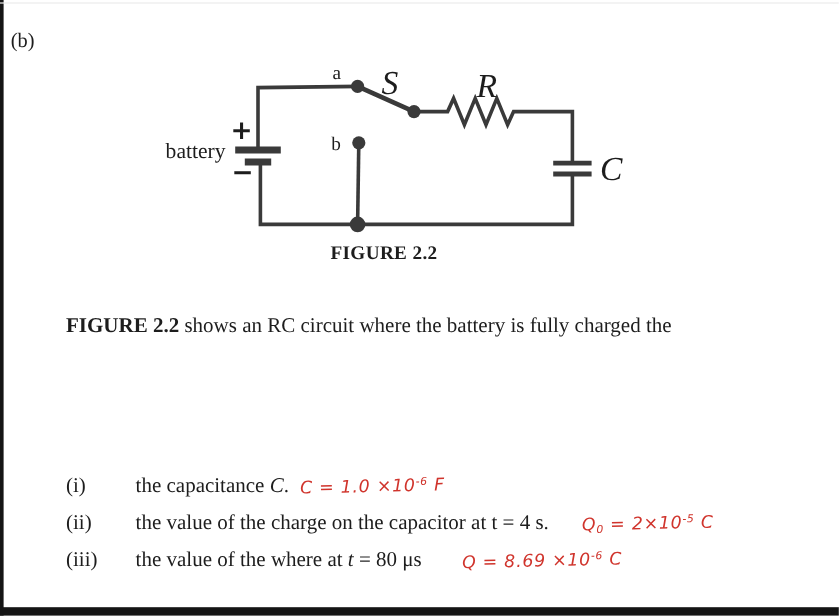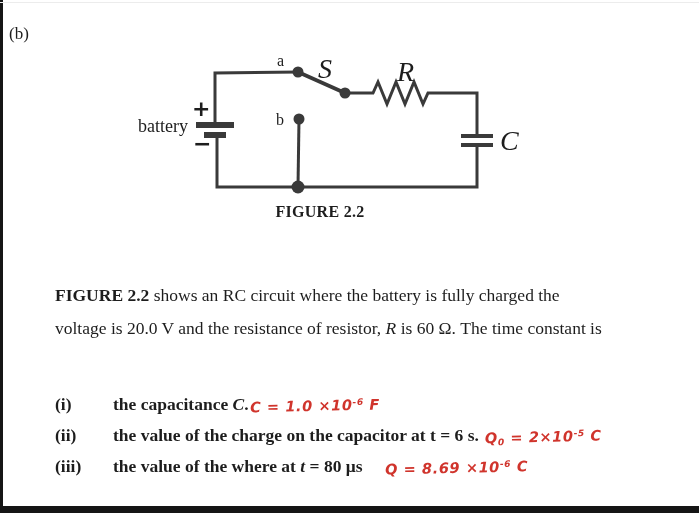--- a/index.html
+++ b/index.html
@@ -31,30 +31,30 @@
   .svg-label.name { font-size:18px; }
 
   .figure-caption {
     position:absolute; left:230px; top:203px; width:180px;
     text-align:center; font-weight:bold; font-size:16px; letter-spacing:0.3px;
   }
 
   
   .problem-text {
     position:absolute; left:55px; top:255px; width:605px;
-    font-size:17.5px; line-height:33px;margin-top:24px;
+    font-size:17.5px; line-height:33px;
   }
   .run.b { font-weight:bold; }
   .run.i { font-style:italic; }
   .run.sup { font-size:0.62em; vertical-align:0.55em; }
   .run.sub { font-size:0.62em; vertical-align:-0.25em; }
 
   
   .questions { position:absolute; left:55px; top:389px; width:620px; font-size:17.5px; }
-  .q-row { position:relative; height:31px; line-height:31px; white-space:nowrap;font-weight:bold; }
+  .q-row { position:relative; height:31px; line-height:31px; white-space:nowrap; }
   .q-num { display:inline-block; width:58px; }
   .answer {
     position:absolute; top:-1px;
     font-family:"DejaVu Sans", sans-serif;
     font-style:italic;
     font-size:14.5px;
     letter-spacing:0.6px;
     transform:rotate(-1.3deg);
   }
   .answer-i   { left:195px; }
@@ -102,29 +102,28 @@
     <text class="svg-label big" x="188" y="30">S</text>
     <text class="svg-label big" x="267" y="33">R</text>
     <text class="svg-label big" x="370" y="102">C</text>
   </svg>
 </div>
 
 <div class="figure-caption">FIGURE 2.2</div>
 
 <div class="problem-text">
   <div><span class="run b">FIGURE 2.2</span><span class="run "> shows an RC circuit where the battery is fully charged the</span></div>
-  <div><span class="run ">voltage is 20.0 V and the resistance of resistor, </span><span class="run i">R</span><span class="run "> is 60 Ω. The time constant is</span></div>
 </div>
 
 <div class="questions">
   <div class="q-row">
     <span class="q-num">(i)</span><span><span class="run ">the capacitance </span><span class="run i">C</span><span class="run ">.</span></span>
     <span class="answer answer-i" style="color: rgb(208, 52, 44);"><span class="run ">C = 1.0 ×10</span><span class="run sup">-6</span><span class="run "> F</span></span>
   </div>
   <div class="q-row">
-    <span class="q-num">(ii)</span><span><span class="run ">the value of the charge on the capacitor at t = 6 s.</span></span>
+    <span class="q-num">(ii)</span><span><span class="run ">the value of the charge on the capacitor at t = 4 s.</span></span>
     <span class="answer answer-ii" style="color: rgb(208, 52, 44);"><span class="run ">Q</span><span class="run sub">0</span><span class="run "> = 2×10</span><span class="run sup">-5</span><span class="run "> C</span></span>
   </div>
   <div class="q-row">
     <span class="q-num">(iii)</span><span><span class="run ">the value of the where at </span><span class="run i">t</span><span class="run "> = 80 μs</span></span>
     <span class="answer answer-iii" style="color: rgb(208, 52, 44);"><span class="run ">Q = 8.69 ×10</span><span class="run sup">-6</span><span class="run "> C</span></span>
   </div>
 </div>
 
 </body></html>

